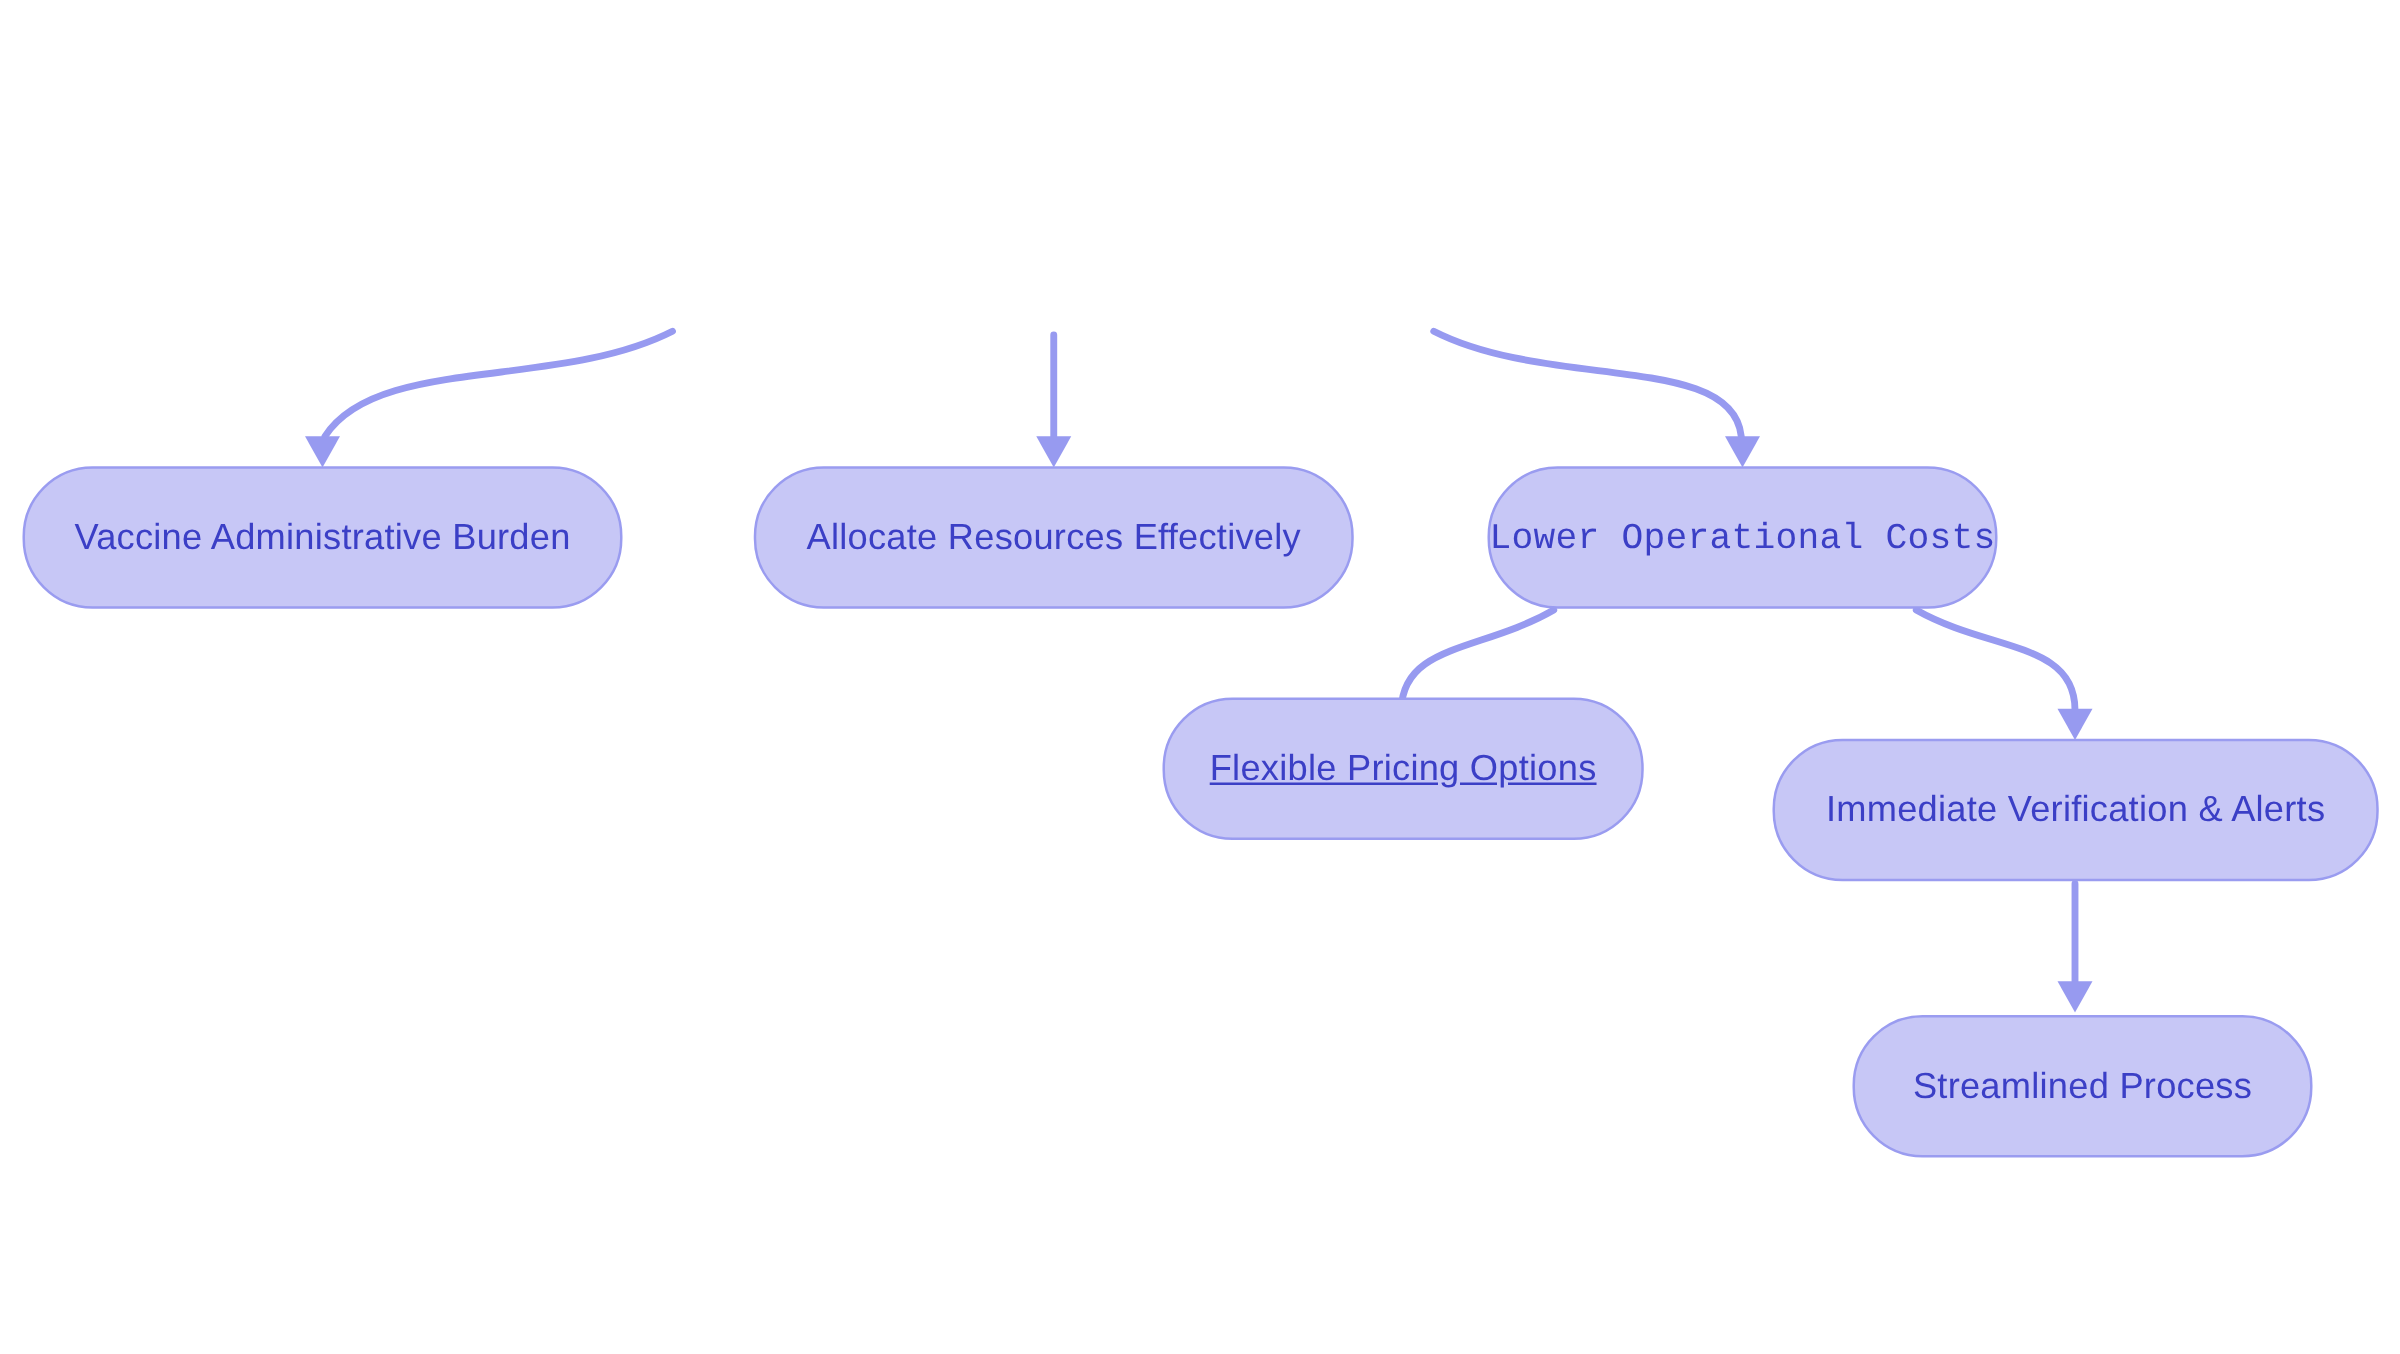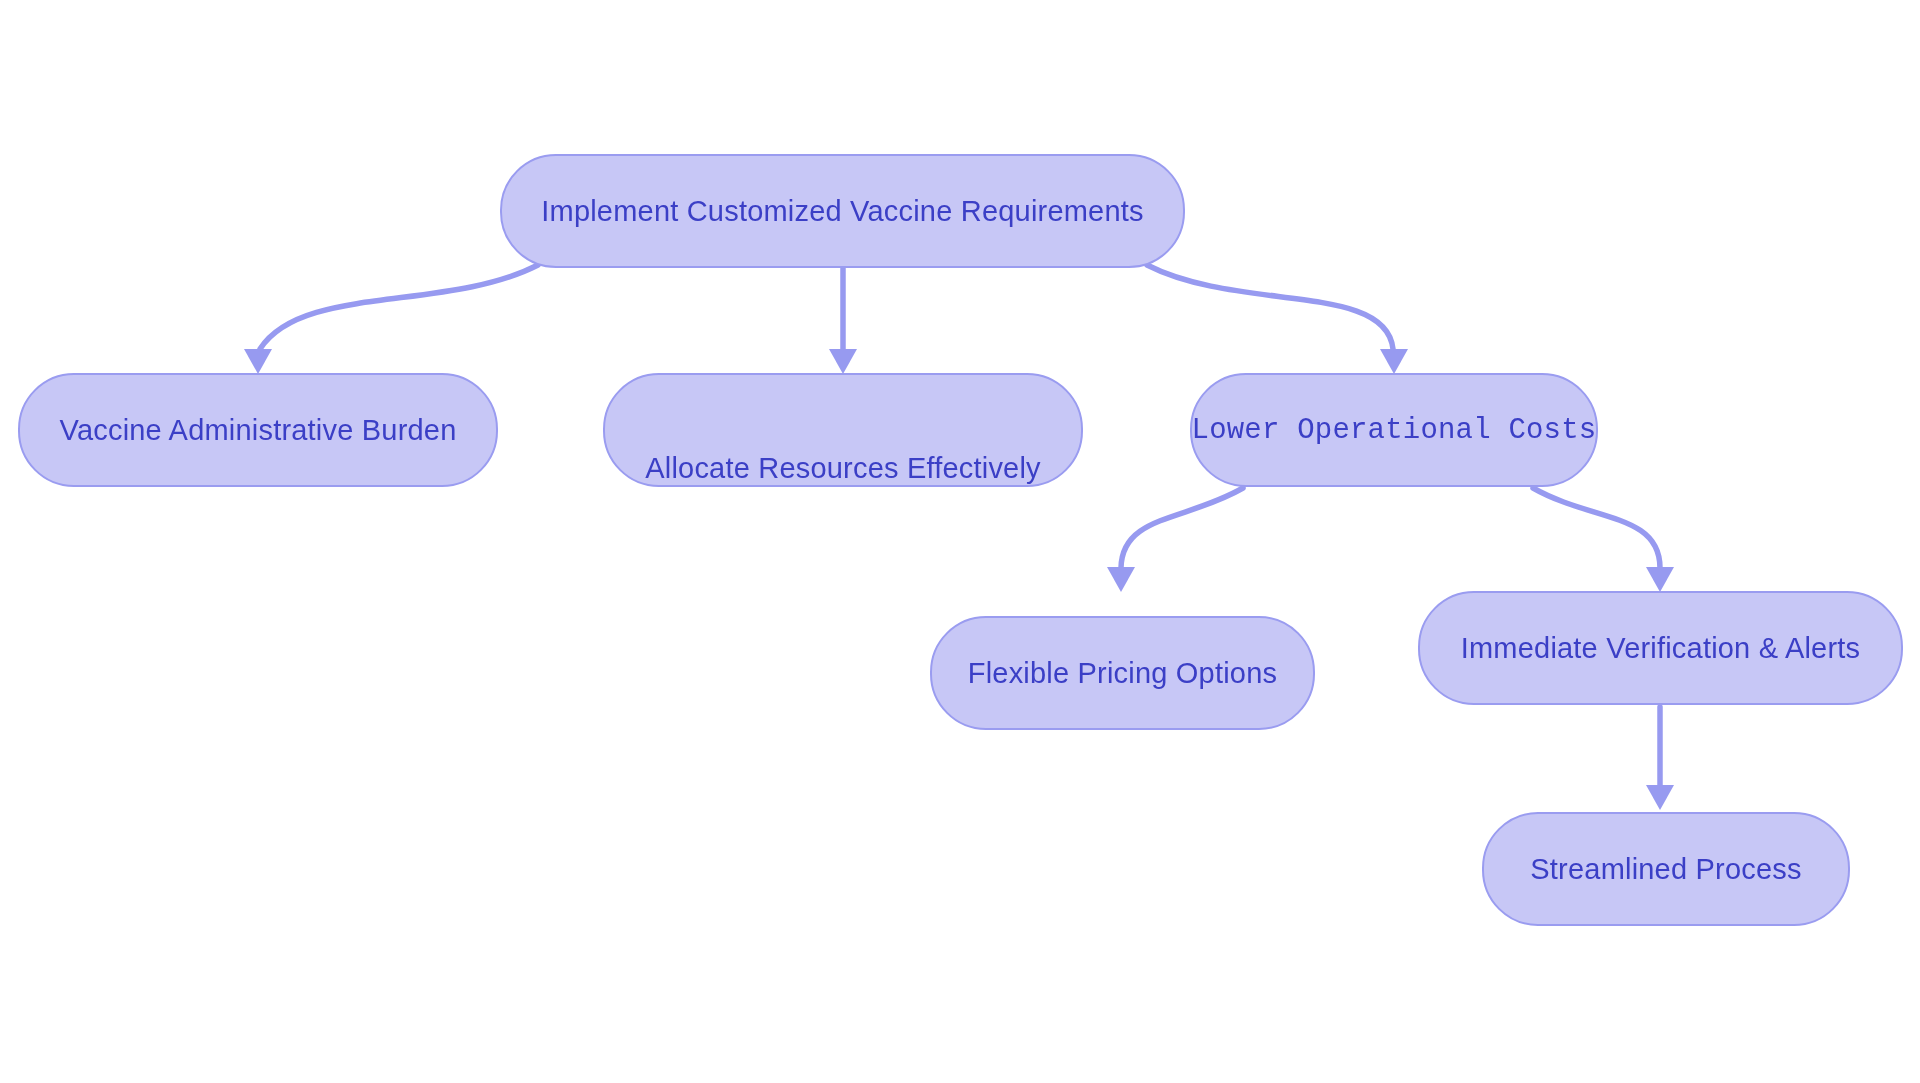--- a/index.html
+++ b/index.html
@@ -45,23 +45,23 @@
     border: 2px solid var(--node-border, #9a9cf0);
     color: var(--node-text, #3b3fc6);
     font-size: 29px;
     letter-spacing: 0.2px;
     white-space: nowrap;
   }
   .node-label { display: inline-block; }
   
   .pos-root        { left: 500px;  top: 154px; width: 685px; }
   .pos-reduce      { left: 18px;   top: 373px; width: 480px; }
-  .pos-allocate    { left: 603px;  top: 373px; width: 480px; align-items: flex-end; }
+  .pos-allocate    { left: 603px;  top: 373px; width: 480px; }
   .pos-lower       { left: 1190px; top: 373px; width: 408px; font-family: Liberation Mono, monospace; }
-  .pos-pricing     { left: 930px;  top: 616px; width: 385px; }
+  .pos-pricing     { left: 930px;  top: 558px; width: 385px; text-decoration: underline; }
   .pos-verify      { left: 1418px; top: 591px; width: 485px; }
   .pos-streamlined { left: 1482px; top: 812px; width: 368px; }
 </style>
 </head>
 <body style="background: rgb(255, 255, 255);">
 
 <div class="canvas">
 
   <svg class="edges-layer" viewBox="0 0 1920 1083" aria-hidden="true">
 
@@ -89,23 +89,20 @@
       <path class="edge-path" d="M1533,488 C1591,521 1660,513 1660,568"></path>
       <polygon class="edge-arrowhead" points="1646,567 1674,567 1660,592"></polygon>
     </g>
 
     <g>
       <path class="edge-path" d="M1660,707 L1660,786"></path>
       <polygon class="edge-arrowhead" points="1646,785 1674,785 1660,810"></polygon>
     </g>
   </svg>
 
-  <div class="flow-node pos-root">
-    <span class="node-label">Implement Customized Vaccine Requirements</span>
-  </div>
 
   <div class="flow-node pos-reduce">
     <span class="node-label">Vaccine Administrative Burden</span>
   </div>
 
   <div class="flow-node pos-allocate">
     <span class="node-label">Allocate Resources Effectively</span>
   </div>
 
   <div class="flow-node pos-lower">

